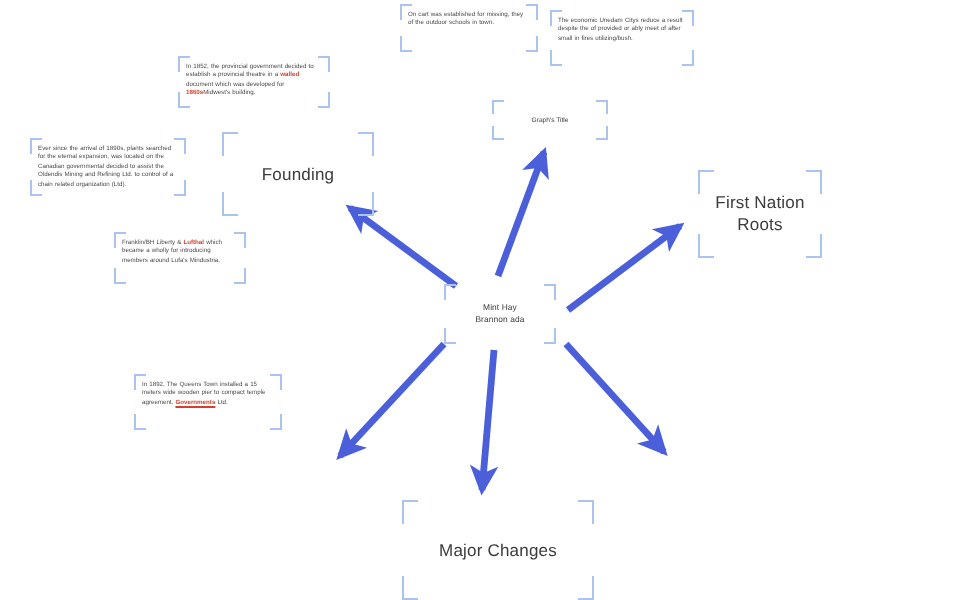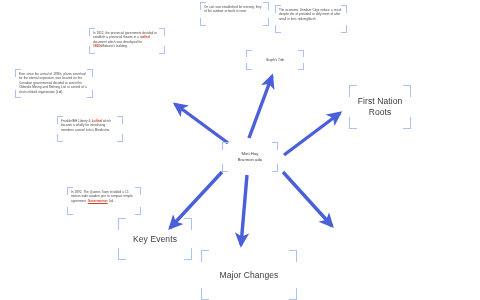--- a/index.html
+++ b/index.html
@@ -150,40 +150,40 @@
     <span class="bk bl"></span>
     <span class="bk br"></span>
     <div class="inner">
       <div class="label">
         <div>Mint Hay</div>
         <div>Brannon ada</div>
       </div>
     </div>
   </div>
 
+  <div class="node branch tall" style="left:111px; top:66px; width:76px; height:42px;">
+    <span class="bk tl"></span>
+    <span class="bk tr"></span>
+    <span class="bk bl"></span>
+    <span class="bk br"></span>
+    <div class="inner">
+      <div class="label">Founding</div>
+    </div>
+  </div>
 
   <div class="node branch tall" style="left:349px; top:85px; width:62px; height:44px;">
     <span class="bk tl"></span>
     <span class="bk tr"></span>
     <span class="bk bl"></span>
     <span class="bk br"></span>
     <div class="inner" style="justify-content:flex-start;">
       <div class="label" style="text-align:center;">First Nation Roots</div>
     </div>
   </div>
 
-  <div class="node branch tall" style="left:118px; top:218px; width:74px; height:42px;">
-    <span class="bk tl"></span>
-    <span class="bk tr"></span>
-    <span class="bk bl"></span>
-    <span class="bk br"></span>
-    <div class="inner">
-      <div class="label">Key Events</div>
-    </div>
-  </div>
 
   <div class="node branch tall" style="left:201px; top:250px; width:96px; height:50px;">
     <span class="bk tl"></span>
     <span class="bk tr"></span>
     <span class="bk bl"></span>
     <span class="bk br"></span>
     <div class="inner">
       <div class="label">Major Changes</div>
     </div>
   </div>

